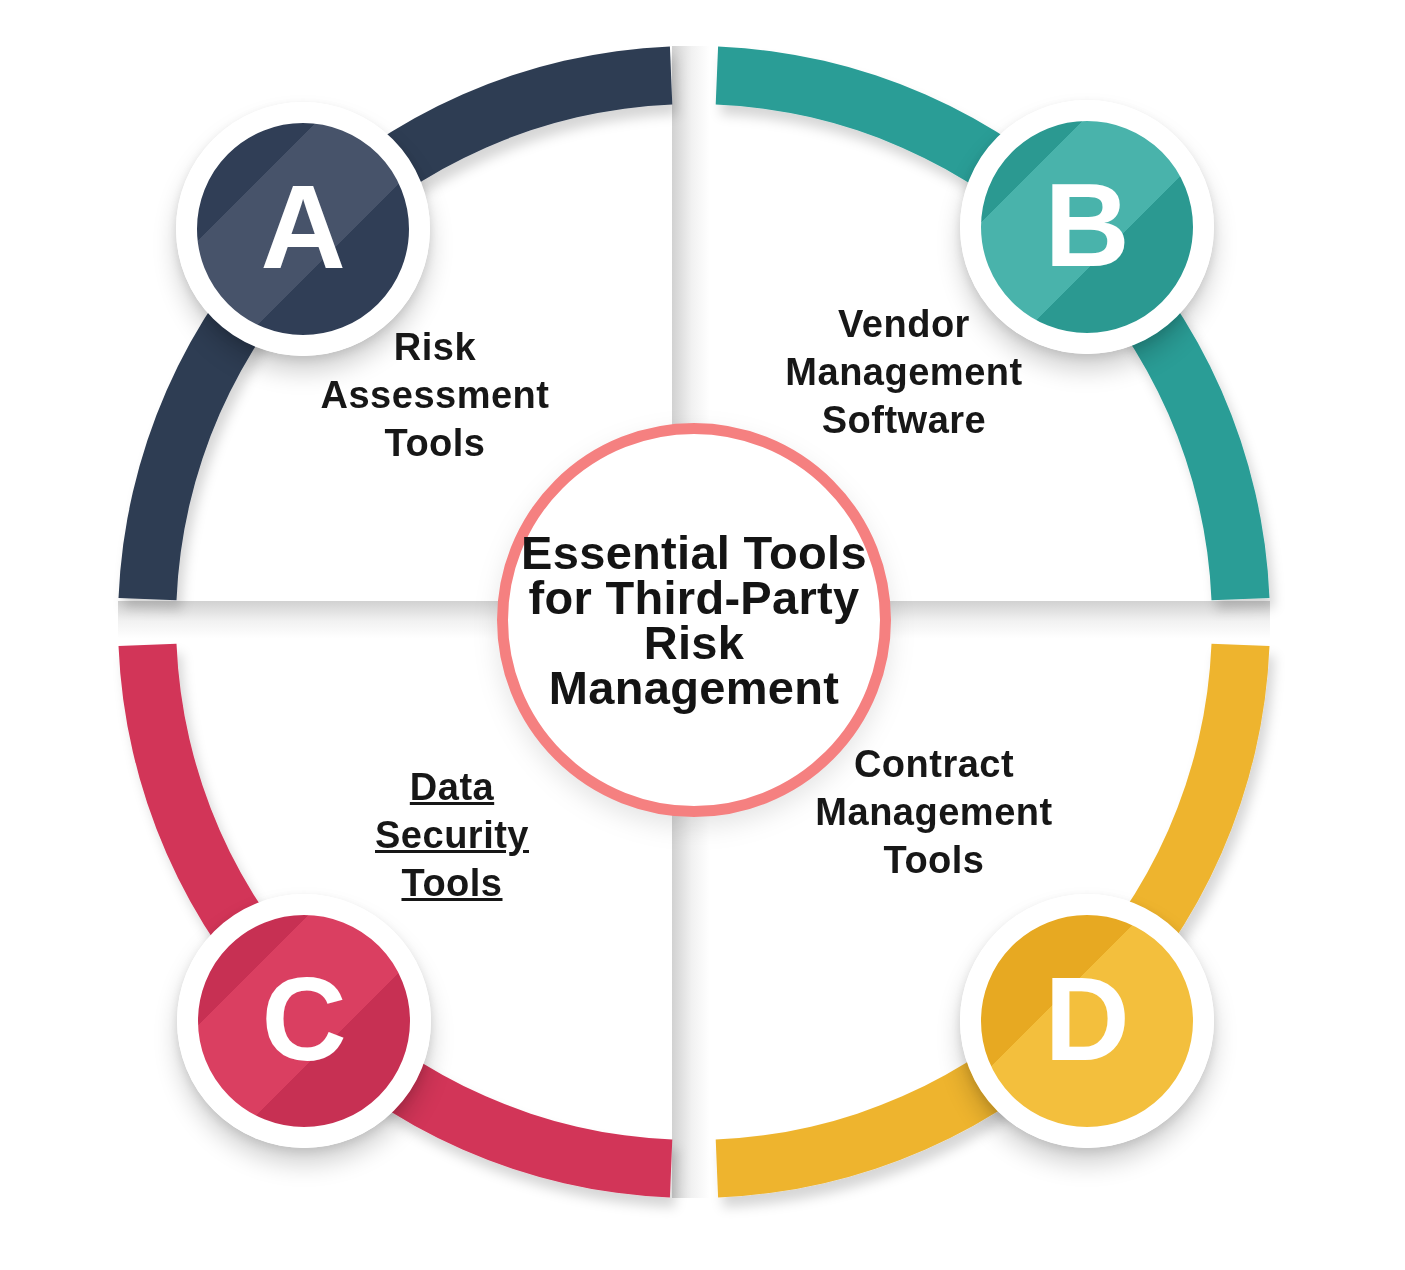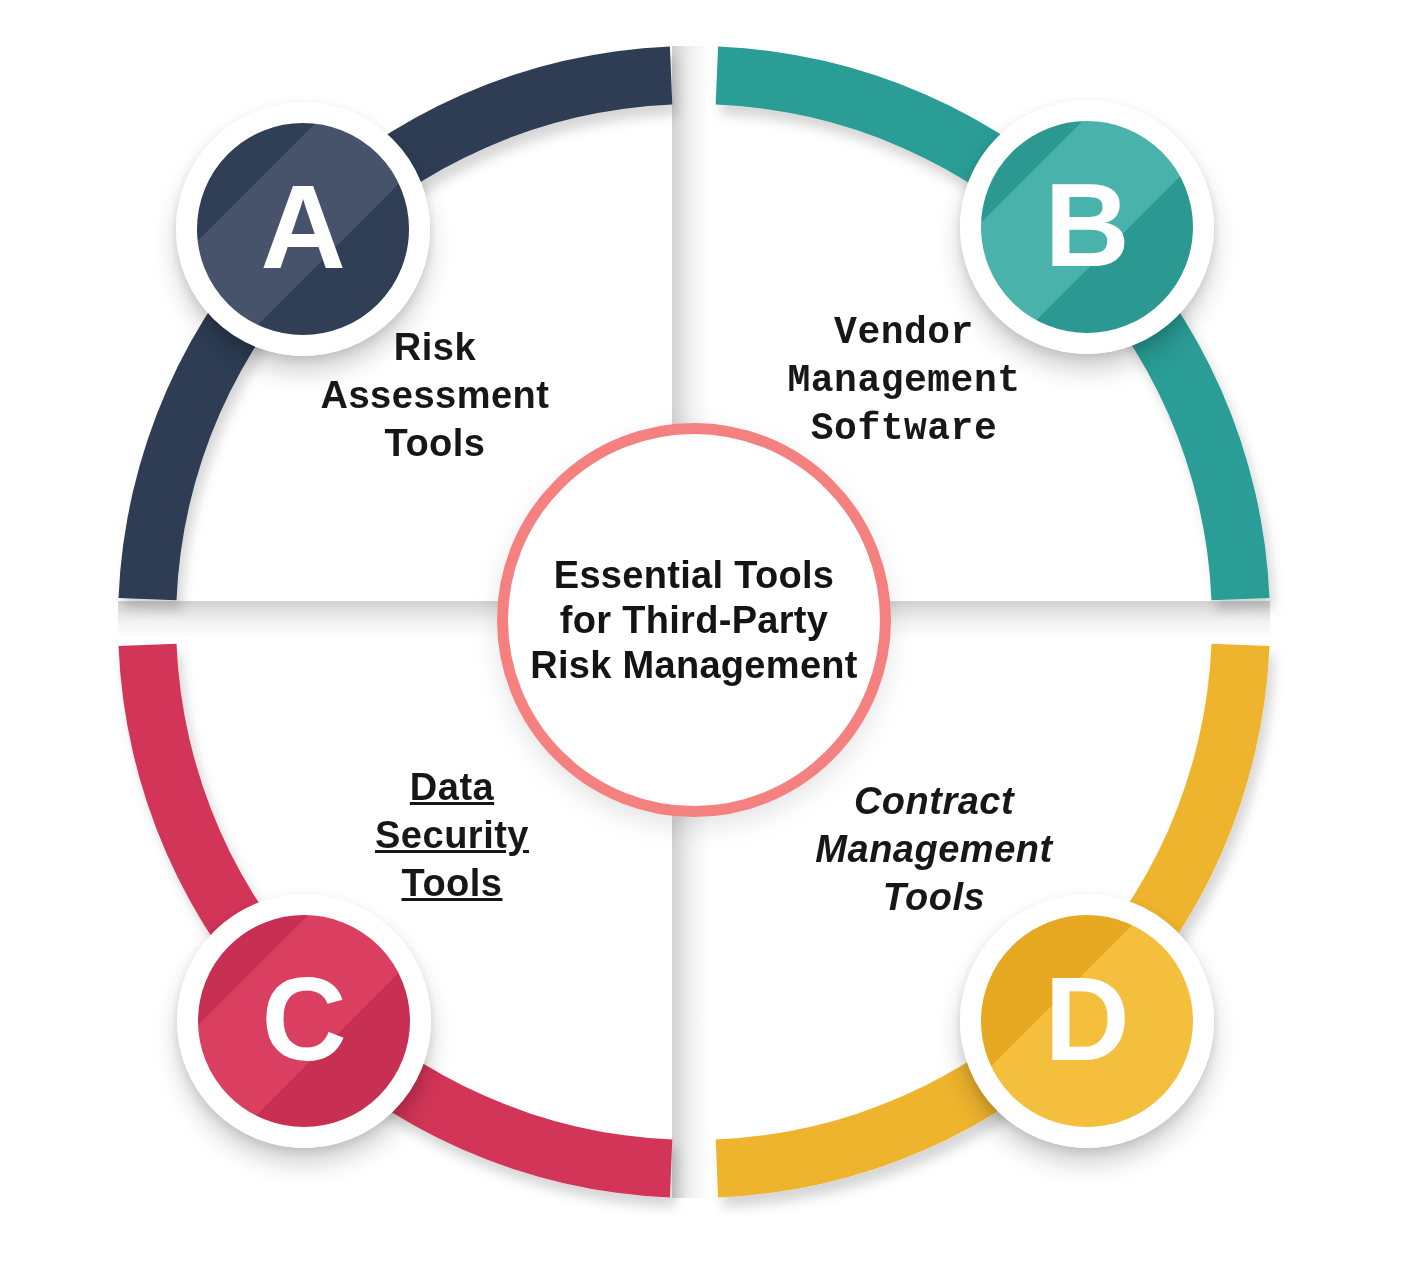--- a/index.html
+++ b/index.html
@@ -28,30 +28,30 @@
   .badge .letter{color:#ffffff;font-size:118px;font-weight:700;line-height:1;transform:translateY(-2px);}
   #badge-a{left:176px;top:102px;--s1:28%;--s2:62%;}
   #badge-b{left:960px;top:100px;--s1:24%;--s2:60%;}
   #badge-c{left:177px;top:894px;--s1:26%;--s2:61%;}
   #badge-d{left:960px;top:894px;--s1:38%;--s2:100%;}
 
   
   .label{position:absolute;transform:translate(-50%,-50%);text-align:center;color:#171717;
          font-size:38px;font-weight:700;line-height:48px;letter-spacing:0.5px;white-space:pre-line;}
   #label-a{left:435px;top:395px;}
-  #label-b{left:904px;top:381px;font-family:Liberation Mono, monospace;}
+  #label-b{left:904px;top:372px;}
   #label-c{left:452px;top:835px;text-decoration:underline;}
-  #label-d{left:934px;top:849px;font-style:italic;}
+  #label-d{left:934px;top:812px;}
 
   
   .center-circle{position:absolute;left:497px;top:423px;width:372px;height:372px;background:#ffffff;
                  border:11px solid var(--ring,#f58080);border-radius:50%;
                  display:flex;align-items:center;justify-content:center;
                  filter:drop-shadow(0 10px 12px rgba(0,0,0,0.10));}
-  .center-title{text-align:center;color:#141414;font-size:38px;font-weight:700;line-height:45px;
+  .center-title{text-align:center;color:#141414;font-size:47px;font-weight:700;line-height:45px;
                 letter-spacing:0.3px;white-space:pre-line;}
 </style>
 </head>
 <body>
 
 <div class="stage">
 
   <div class="band band-h" id="band-h-left"></div>
   <div class="band band-h" id="band-h-right"></div>
   <div class="band band-v" id="band-v-top"></div>

